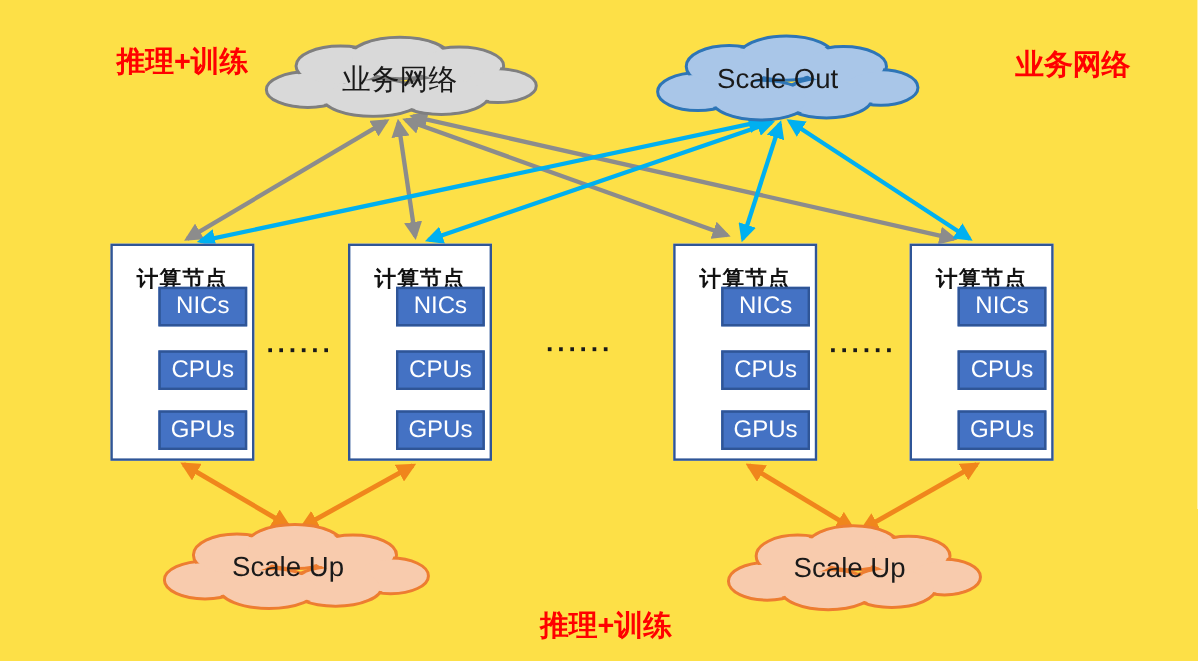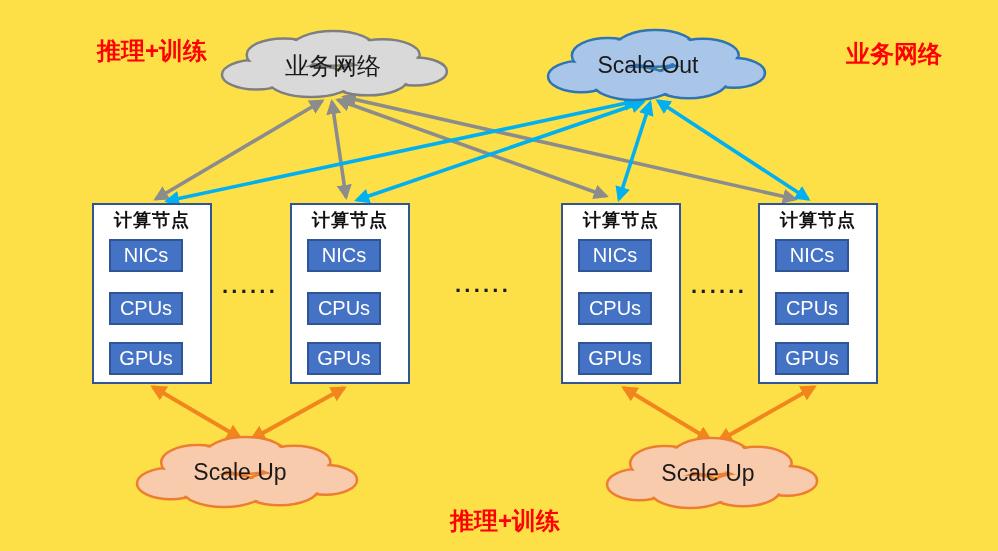--- a/index.html
+++ b/index.html
@@ -2,23 +2,23 @@
 <html><head>
 <meta charset="utf-8">
 <style>
   html,body{margin:0;padding:0;background:#fff;}
   .stage{position:relative;width:998px;height:551px;background:#fde047;overflow:hidden;
          font-family:"Liberation Sans","DejaVu Sans",sans-serif;}
   .stage svg{position:absolute;left:0;top:0;}
   .cloud-label{font-family:"Liberation Sans","DejaVu Sans",sans-serif;fill:#1a1a1a;}
   .node{position:absolute;top:203px;width:120px;height:181px;background:#ffffff;
         border:2px solid #2F5597;box-sizing:border-box;}
-  .node-title{margin-top:3px;text-align:center;font-weight:bold;font-size:18px;
+  .node-title{margin-top:15px;text-align:center;font-weight:bold;font-size:18px;
               color:#111;letter-spacing:1px;}
-  .chip{position:absolute;left:15px;width:74px;height:33px;background:#4472C4;
+  .chip{position:absolute;left:38px;width:74px;height:33px;background:#4472C4;
         border:2px solid #2F5597;box-sizing:border-box;color:#ffffff;font-size:20px;
         text-align:center;line-height:28px;}
   .chip.c1{top:34px}.chip.c2{top:87px}.chip.c3{top:137px}
   .dots{position:absolute;transform:translate(-50%,-50%);font-size:22px;font-weight:bold;
         color:#1a1a1a;letter-spacing:2px;white-space:nowrap;}
   .annotation{position:absolute;color:#FF0000;font-weight:bold;font-size:24px;white-space:nowrap;margin-left:40px;}
   .annotation.center{transform:translateX(-50%);}
 </style>
 </head>
 <body>

